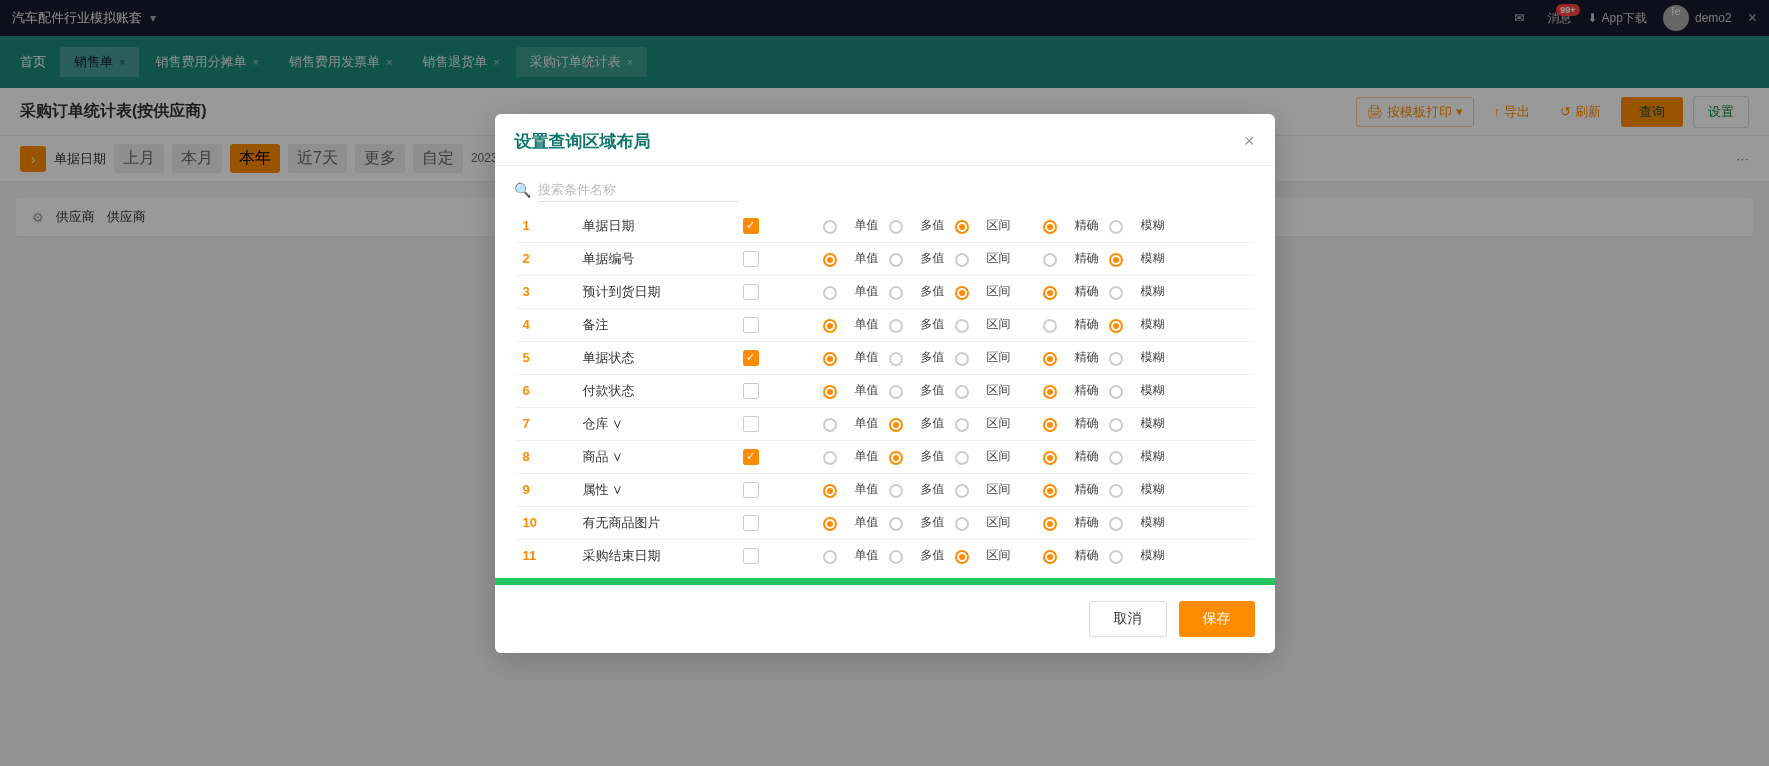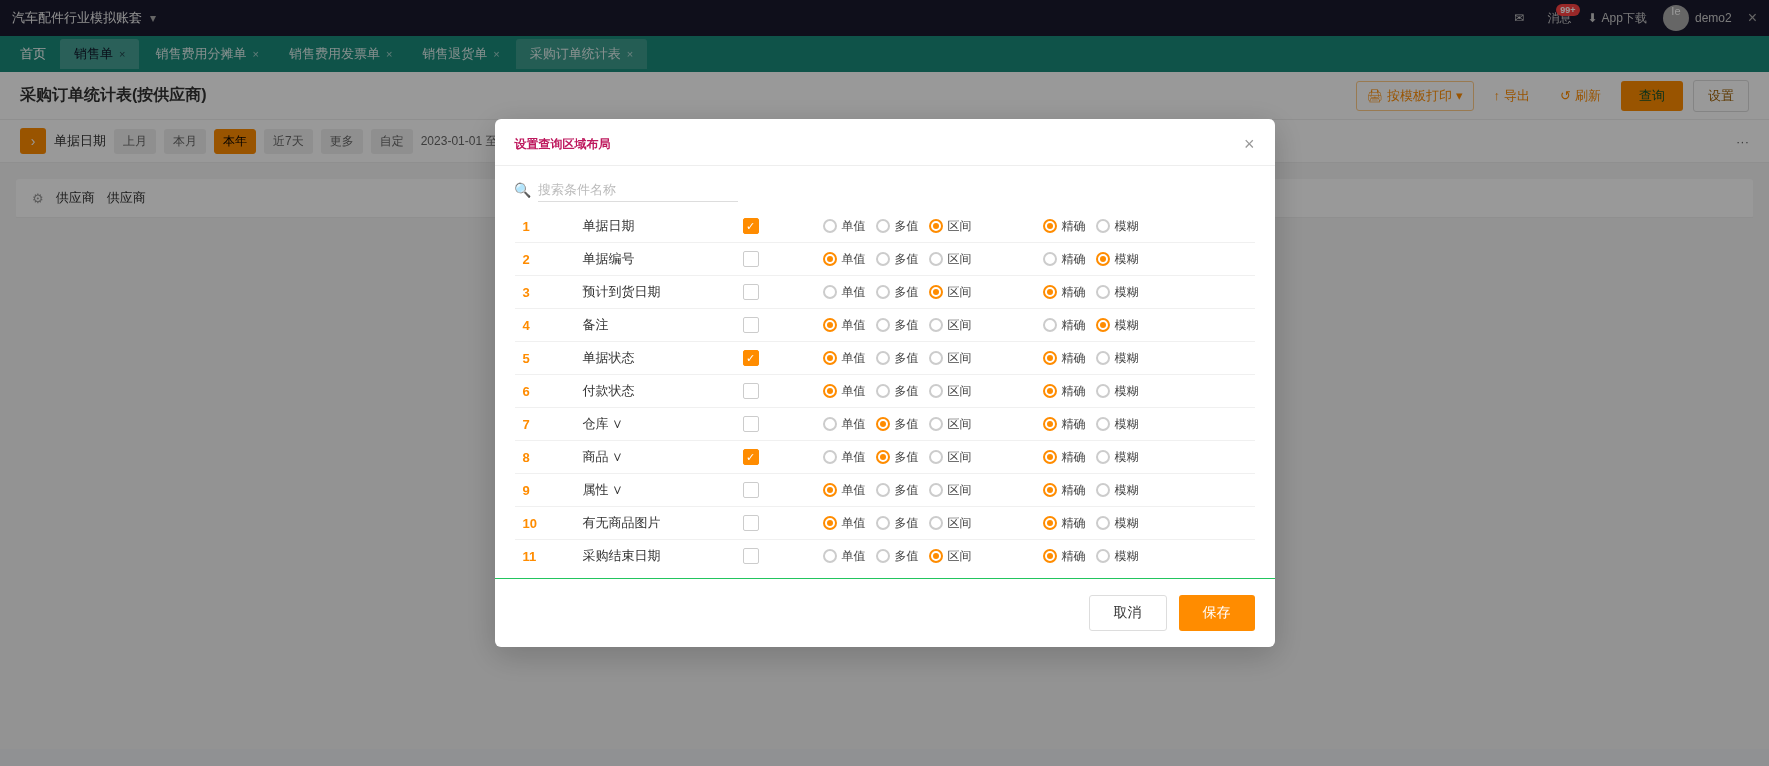--- a/index.html
+++ b/index.html
@@ -28,21 +28,21 @@
       font-size: 9px;
       border-radius: 8px;
       padding: 1px 4px;
       font-weight: bold;
     }
     .top-bar-user { display: flex; align-items: center; gap: 6px; cursor: pointer; }
     .avatar { width: 26px; height: 26px; border-radius: 50%; background: #aaa; display: flex; align-items: flex-start; justify-content: center; color: white; font-size: 11px; }
 
     
     .nav-tabs {
-      height: 36px;
+      height: 52px;
       background: #1a8a7a;
       display: flex;
       align-items: center;
       padding: 0 8px;
       gap: 2px;
     }
     .nav-tab {
       padding: 6px 14px;
       color: rgba(255,255,255,0.85);
       cursor: pointer;
@@ -86,38 +86,38 @@
       display: flex; align-items: center; gap: 4px;
       color: #ff8c00; font-size: 13px; cursor: pointer;
       padding: 5px 10px;
     }
     .btn-query {
       background: #ff8c00; color: #14532d;
       padding: 6px 18px; border: none; border-radius: 3px;
       cursor: pointer; font-size: 13px;
     }
     .btn-set {
-      background: white; color: #a16207;
+      background: white; color: #15803d;
       padding: 6px 14px; border: 1px solid #ddd; border-radius: 3px;
       cursor: pointer; font-size: 13px;
     }
 
     
     .filter-bar {
       background: white;
       padding: 8px 20px;
       display: flex;
       align-items: center;
       gap: 8px;
       border-bottom: 1px solid #eee;
     }
     .filter-toggle { width: 26px; height: 26px; background: #ff8c00; color: white; border: none; border-radius: 3px; cursor: pointer; font-size: 14px; }
     .date-label { color: #333; font-size: 13px; }
     .date-btn {
-      padding: 3px 8px; font-size: 12px; cursor: pointer;
+      padding: 3px 8px; font-size: 16px; cursor: pointer;
       border: 1px solid transparent; border-radius: 3px; color: #666;
     }
     .date-btn.active { background: #ff8c00; color: #000000; border-color: #ff8c00; }
     .date-range { color: #666; font-size: 12px; }
     .filter-dots { color: #666; cursor: pointer; margin-left: auto; }
 
     
     .content-area {
       padding: 16px;
       background: #f5f5f5;
@@ -160,21 +160,21 @@
       flex-direction: column;
       box-shadow: 0 8px 32px rgba(0,0,0,0.2);
     }
     .dialog-header {
       display: flex;
       align-items: center;
       justify-content: space-between;
       padding: 16px 20px 12px;
       border-bottom: 1px solid #eee;
     }
-    .dialog-title { font-size: 12px; font-weight: 600; color: #be185d; }
+    .dialog-title { font-size: 17px; font-weight: 600; color: #0f766e; }
     .dialog-close { cursor: pointer; color: #999; font-size: 18px; line-height: 1; }
 
     
     .dialog-tabs {
       display: flex;
       gap: 0;
       padding: 0 20px;
       border-bottom: 2px solid #eee;
       margin-top: 8px;
     }
@@ -258,21 +258,21 @@
     }
     .custom-checkbox.checked {
       background: #ff8c00;
       border-color: #ff8c00;
       color: white;
     }
     .custom-checkbox.checked::after { content: '✓'; font-size: 11px; }
 
     
     .radio-group { display: flex; gap: 10px; align-items: center; }
-    .radio-option { display: flex; align-items: center; gap: 5px; cursor: pointer; }
+    .radio-option { display: flex; align-items: flex-end; gap: 18px; cursor: pointer; }
     .radio-circle {
       width: 14px; height: 14px;
       border-radius: 50%;
       border: 2px solid #ccc;
       display: flex; align-items: center; justify-content: center;
       flex-shrink: 0;
     }
     .radio-circle.checked {
       border-color: #ff8c00;
     }
@@ -283,21 +283,21 @@
       background: #ff8c00;
     }
     .radio-label { font-size: 12px; color: #444; }
 
     
     .dialog-footer {
       display: flex;
       justify-content: flex-end;
       gap: 12px;
       padding: 16px 20px;
-      border-top: 1px solid #22c55e;
+      border-top: 7px solid #22c55e;
       margin-top: 8px;
     }
     .btn-cancel {
       padding: 8px 24px;
       border: 1px solid #ddd;
       background: white;
       border-radius: 3px;
       cursor: pointer;
       font-size: 14px;
       color: #333;

